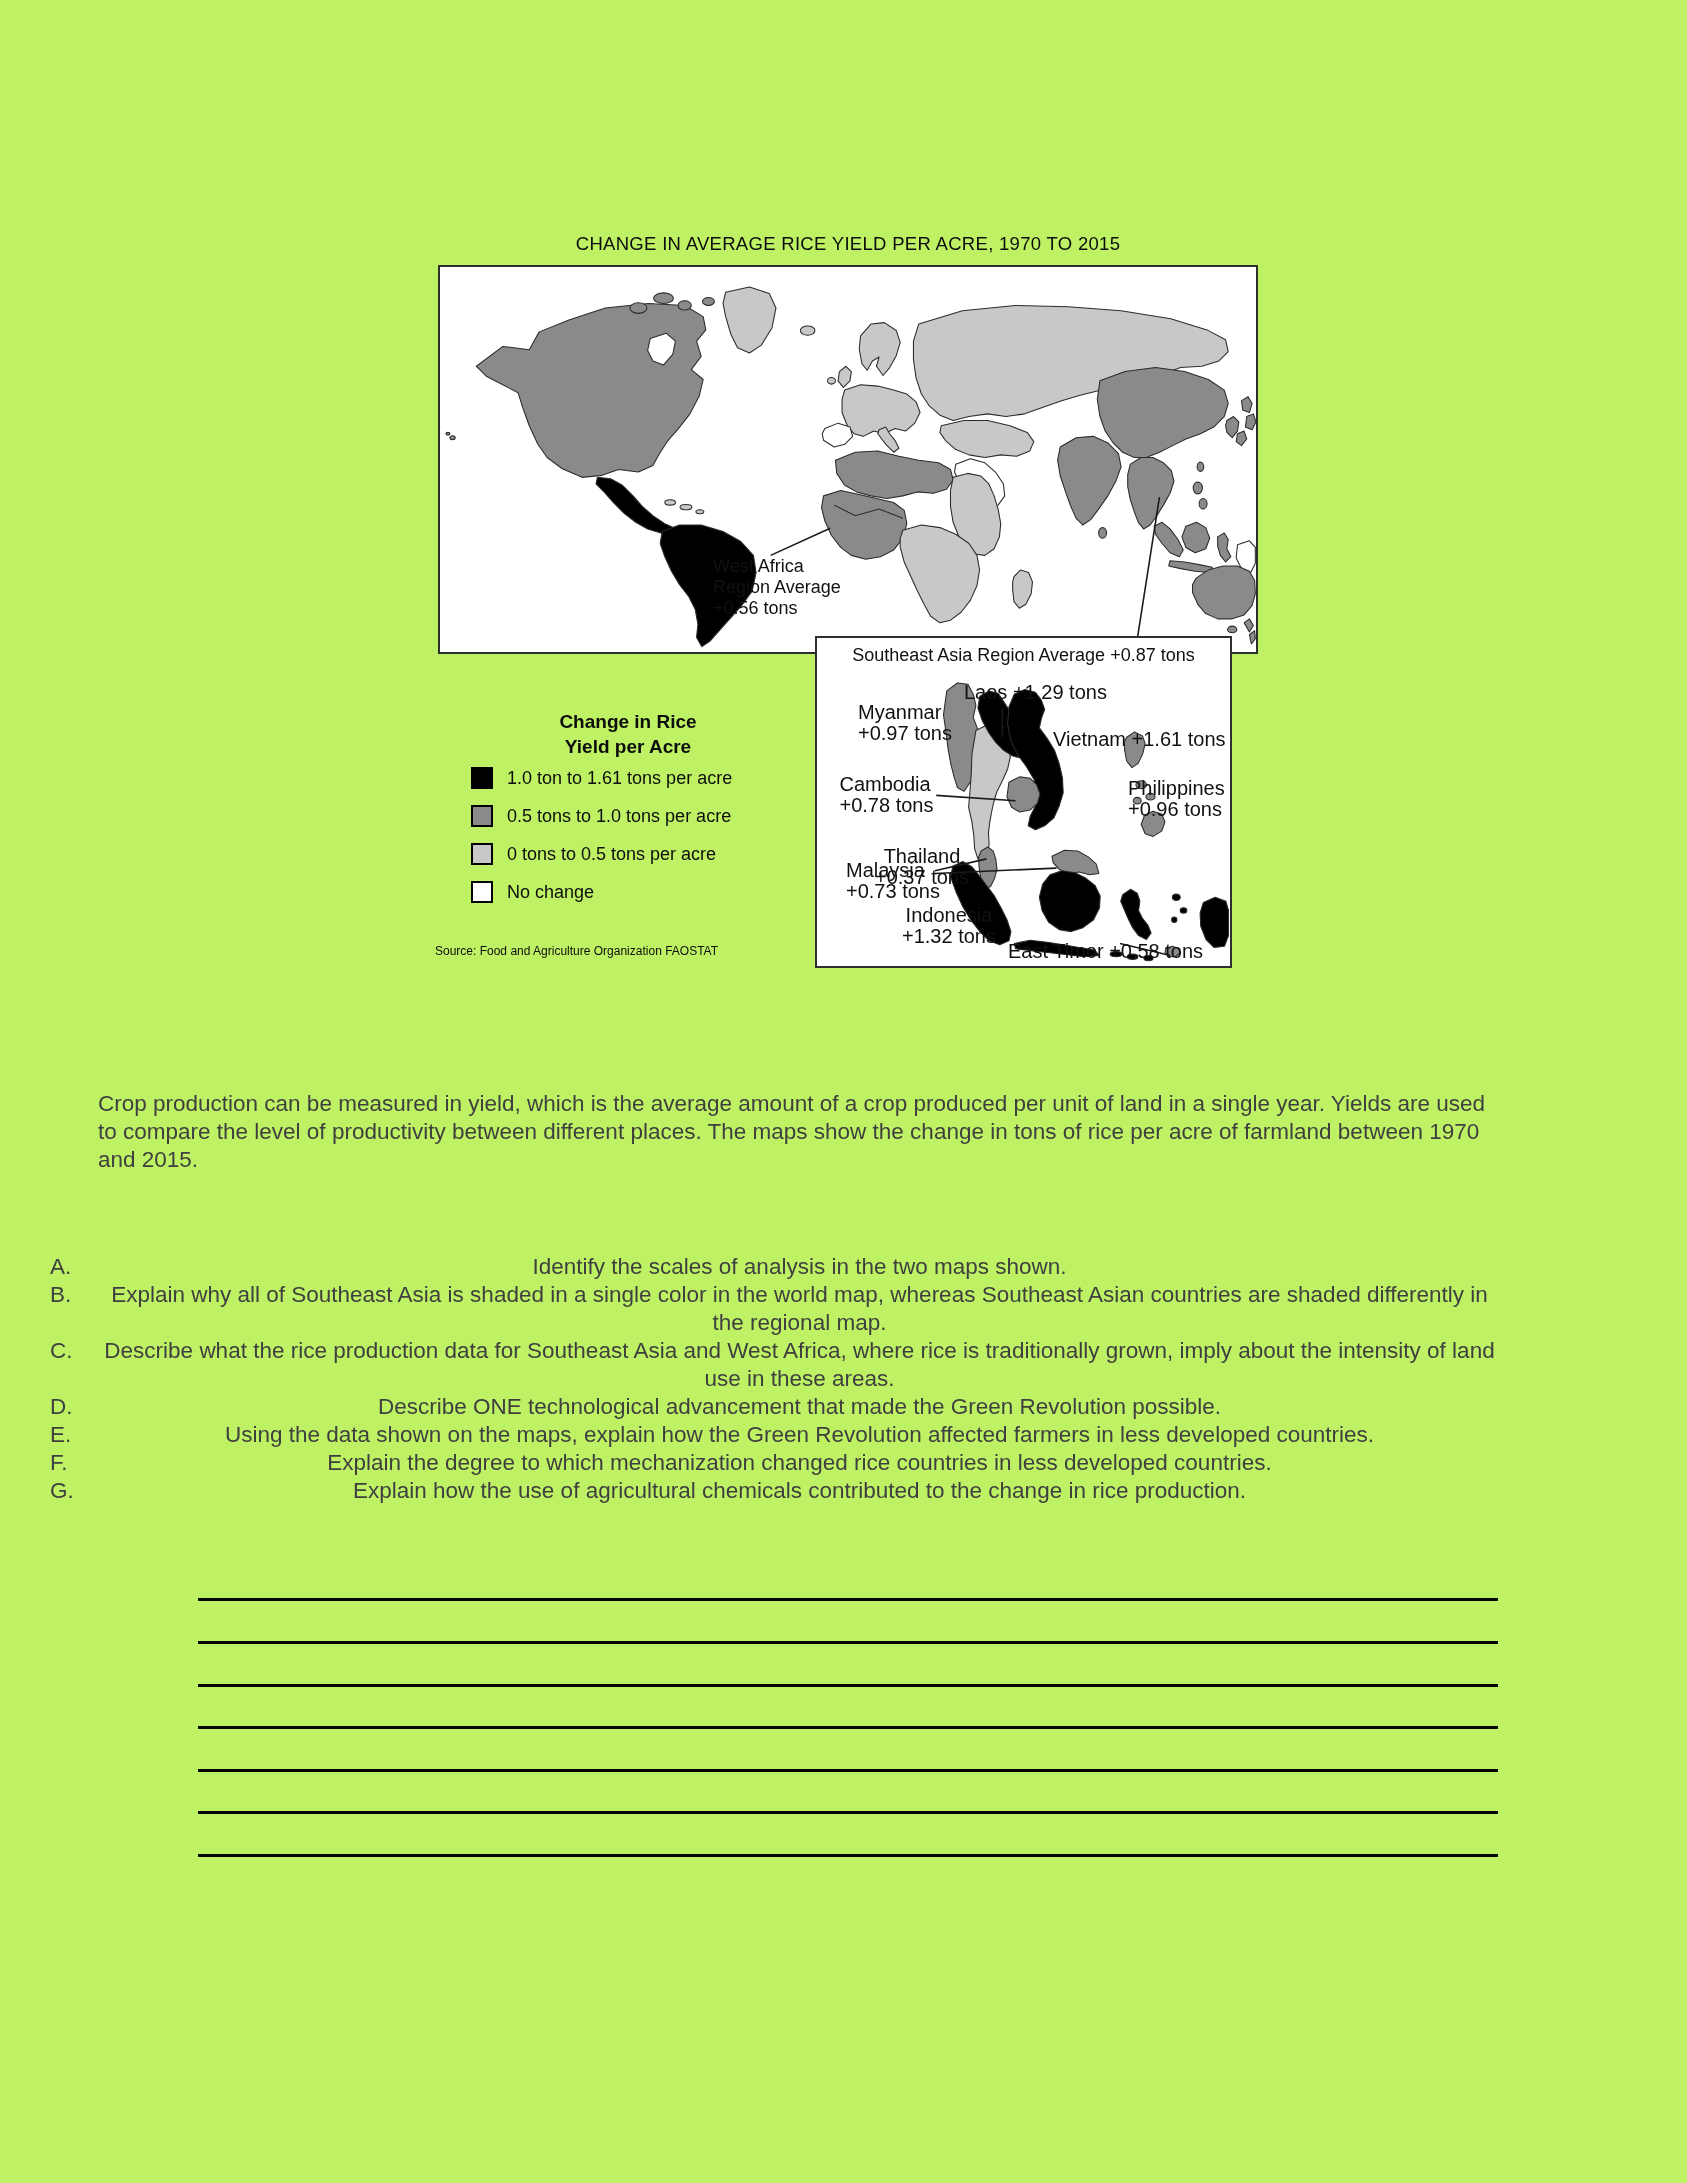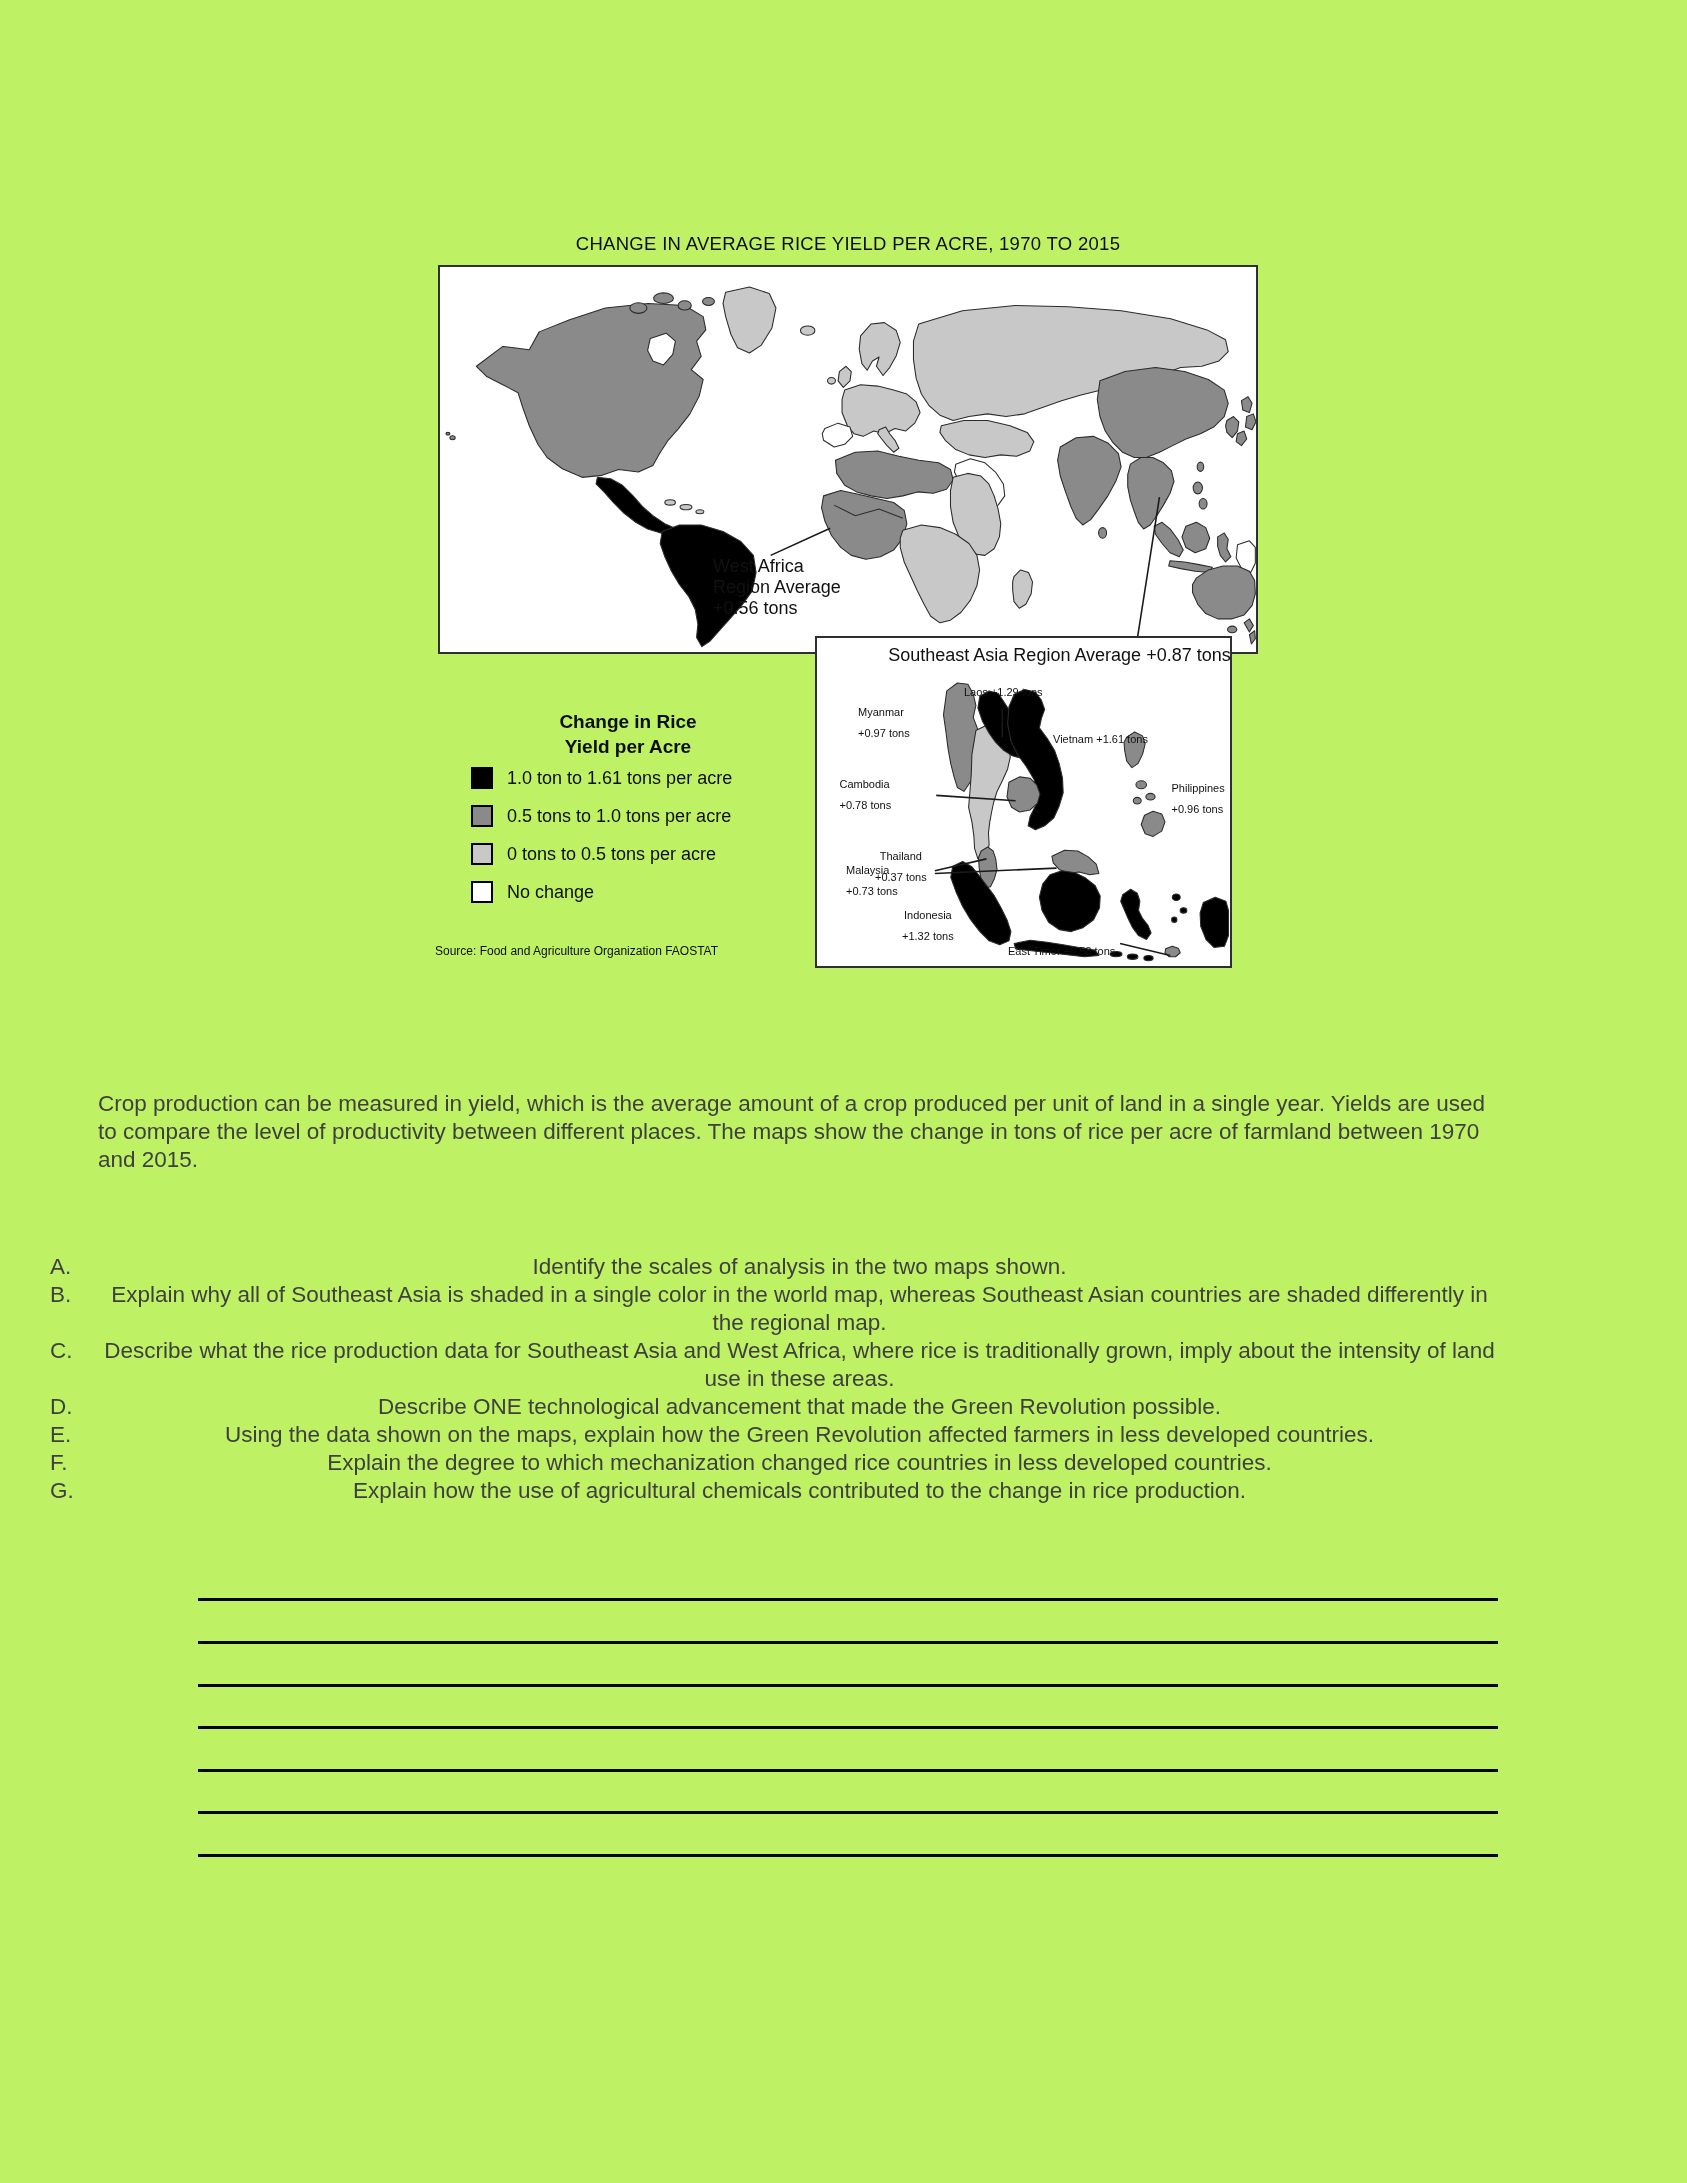--- a/index.html
+++ b/index.html
@@ -46,24 +46,24 @@
     font-size:12px; color:#0d0d0d;
   }
   
   .inset-box{
     position:absolute; left:815px; top:636px; width:417px; height:332px;
     border:2px solid #2f2f2f; background:#ffffff; box-sizing:border-box;
   }
   .inset-box svg{position:absolute;left:0;top:0;}
   .inset-title{
     position:absolute; left:0; top:6.6px; width:413px; text-align:center;
-    font-size:18px; color:#111;margin-left:36px;
+    font-size:18px; color:#111;
   }
   .ins-lab{
-    position:absolute; font-size:11px; line-height:20.5px; color:#111;
+    position:absolute; font-size:20px; line-height:20.5px; color:#111;
     white-space:pre-line;
   }
   .lab-myanmar{left:41px; top:64px;}
   .lab-laos{left:147px; top:44px;}
   .lab-vietnam{left:236px; top:91px;}
   .lab-cambodia{left:22.5px; top:136px;}
   .lab-thailand{left:58px; top:181px; text-align:center;margin-top:27px;}
   .lab-philippines{right:5.3px; top:140px; }
   .lab-malaysia{left:29px; top:222px;}
   .lab-indonesia{left:85px; top:267px; text-align:center;}

